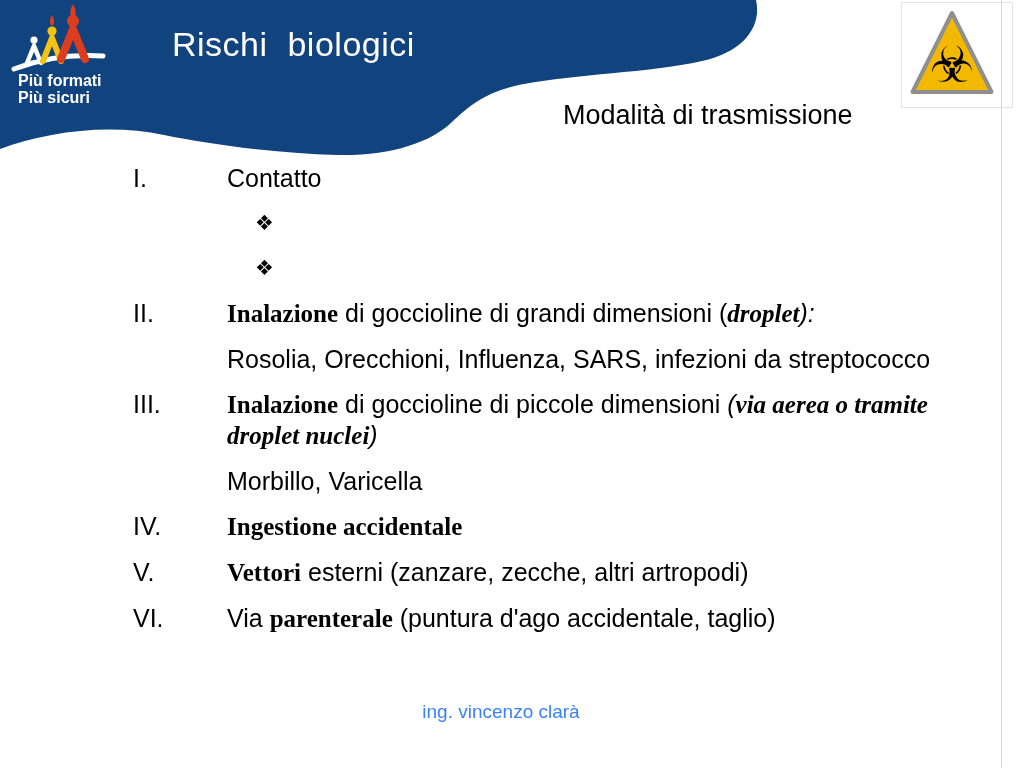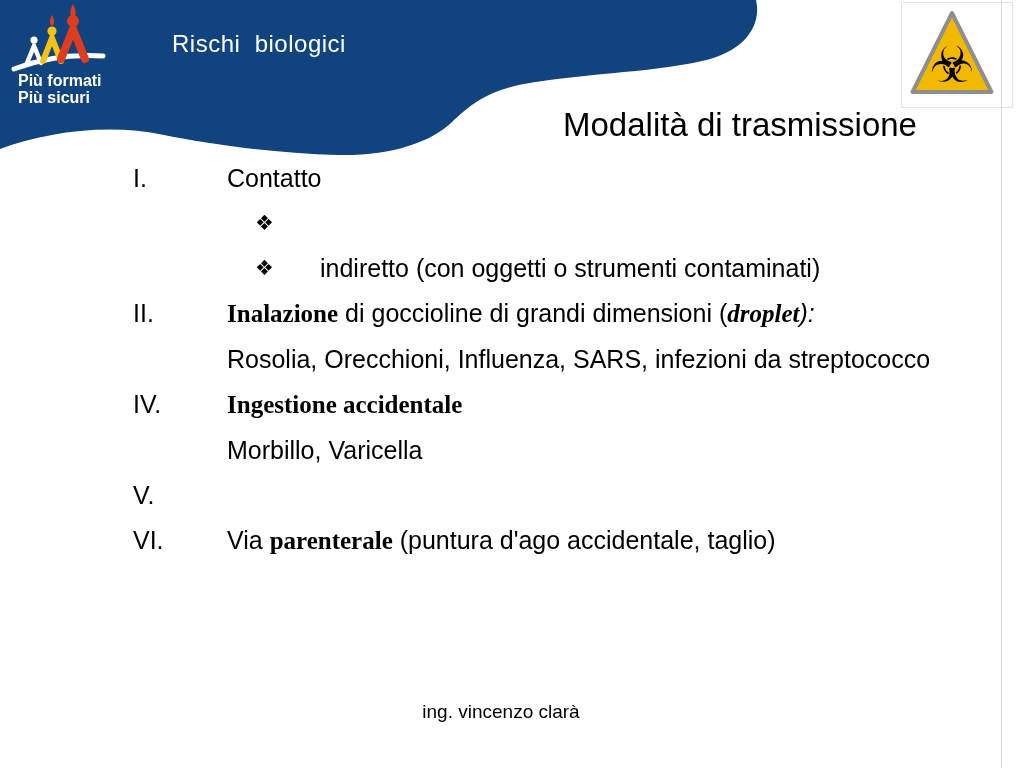--- a/index.html
+++ b/index.html
@@ -4,26 +4,26 @@
 <style>
   html,body{margin:0;padding:0;}
   body{
     width:1024px;height:768px;position:relative;overflow:hidden;
     background:#ffffff;
     font-family:"Liberation Sans","DejaVu Sans",sans-serif;
   }
   .header-svg{position:absolute;top:0;left:0;}
   .slide-title{
     position:absolute;left:172px;top:26px;
-    font-size:24px;line-height:36px;color:#ffffff;
+    font-size:34px;line-height:36px;color:#ffffff;
     white-space:pre;letter-spacing:0.5px;
   }
   .subtitle{
-    position:absolute;left:563px;top:108px;
-    font-size:33px;line-height:34px;color:#000000;
+    position:absolute;left:563px;top:98px;
+    font-size:27px;line-height:34px;color:#000000;
   }
   .hazard-box{
     position:absolute;left:901px;top:2px;width:110px;height:104px;
     border:1px solid #e4e4e4;background:#ffffff;
     display:flex;align-items:center;justify-content:center;
   }
   .right-rule{
     position:absolute;left:1001px;top:0;width:1px;height:768px;
     background:#d8d8d8;
   }
@@ -35,21 +35,21 @@
   .row.numbered .marker{flex:0 0 94px;}
   .row.numbered .marker.bold{font-weight:normal;}
   .row.bullet{display:flex;padding-left:122px;}
   .row.bullet .bullet-glyph{flex:0 0 65px;font-size:21px;line-height:30px;}
   .row.continuation{padding-left:94px;max-width:716px;margin-top:8px;}
   .row .content{flex:0 1 716px;max-width:716px;}
   .run-b{font-weight:bold;font-family:Liberation Serif, serif;}
   .run-i{font-style:italic;}
   .footer{
     position:absolute;left:0;right:22px;top:701px;text-align:center;
-    font-size:19px;color:#000000;
+    font-size:19px;color:#3b82f6;
   }
 </style>
 </head>
 <body>
 
 <svg class="header-svg" width="1024" height="170" viewBox="0 0 1024 170">
   <path d="M0,0 H756 C762,26 744,52 702,61 C648,73 576,74 524,84
            C487,91 470,105 452,122 C430,143 390,156 338,155
            C272,153 208,144 164,135 C108,123 46,132 0,149 Z" fill="#11437f"></path>
 
@@ -91,34 +91,38 @@
 <div class="list" id="list">
     <div class="row numbered">
       <span class="marker">I.</span>
       <span class="content"><span>Contatto</span></span>
     </div>
     <div class="row bullet">
       <span class="bullet-glyph">❖</span>
     </div>
     <div class="row bullet">
       <span class="bullet-glyph">❖</span>
-      <span class="content"><span>indiretto (con oggetti o strumenti contaminati)</span></span>
     </div>
     <div class="row numbered">
       <span class="marker bold">II.</span>
       <span class="content"><span class="run-b">Inalazione</span><span> di goccioline di grandi dimensioni (</span><span class="run-b run-i">droplet</span><span class="run-i">):</span></span>
     </div>
     <div class="row continuation"><span class="content"><span>Rosolia, Orecchioni, Influenza, SARS, infezioni da streptococco</span></span></div>
     <div class="row numbered">
+      <span class="marker bold">III.</span>
+      <span class="content"><span class="run-b">Inalazione</span><span> di goccioline di piccole dimensioni </span><span class="run-i">(</span><span class="run-b run-i">via aerea o tramite droplet nuclei</span><span class="run-i">)</span></span>
+    </div>
+    <div class="row continuation"><span class="content"><span>Morbillo, Varicella</span></span></div>
+    <div class="row numbered">
       <span class="marker bold">IV.</span>
       <span class="content"><span class="run-b">Ingestione accidentale</span></span>
     </div>
-    <div class="row continuation"><span class="content"><span>Morbillo, Varicella</span></span></div>
     <div class="row numbered">
       <span class="marker bold">V.</span>
+      <span class="content"><span class="run-b">Vettori</span><span> esterni (zanzare, zecche, altri artropodi)</span></span>
     </div>
     <div class="row numbered">
       <span class="marker bold">VI.</span>
       <span class="content"><span>Via </span><span class="run-b">parenterale</span><span> (puntura d'ago accidentale, taglio)</span></span>
     </div>
   </div>
 
 <div class="footer">ing. vincenzo clarà</div>
 
 </body></html>

